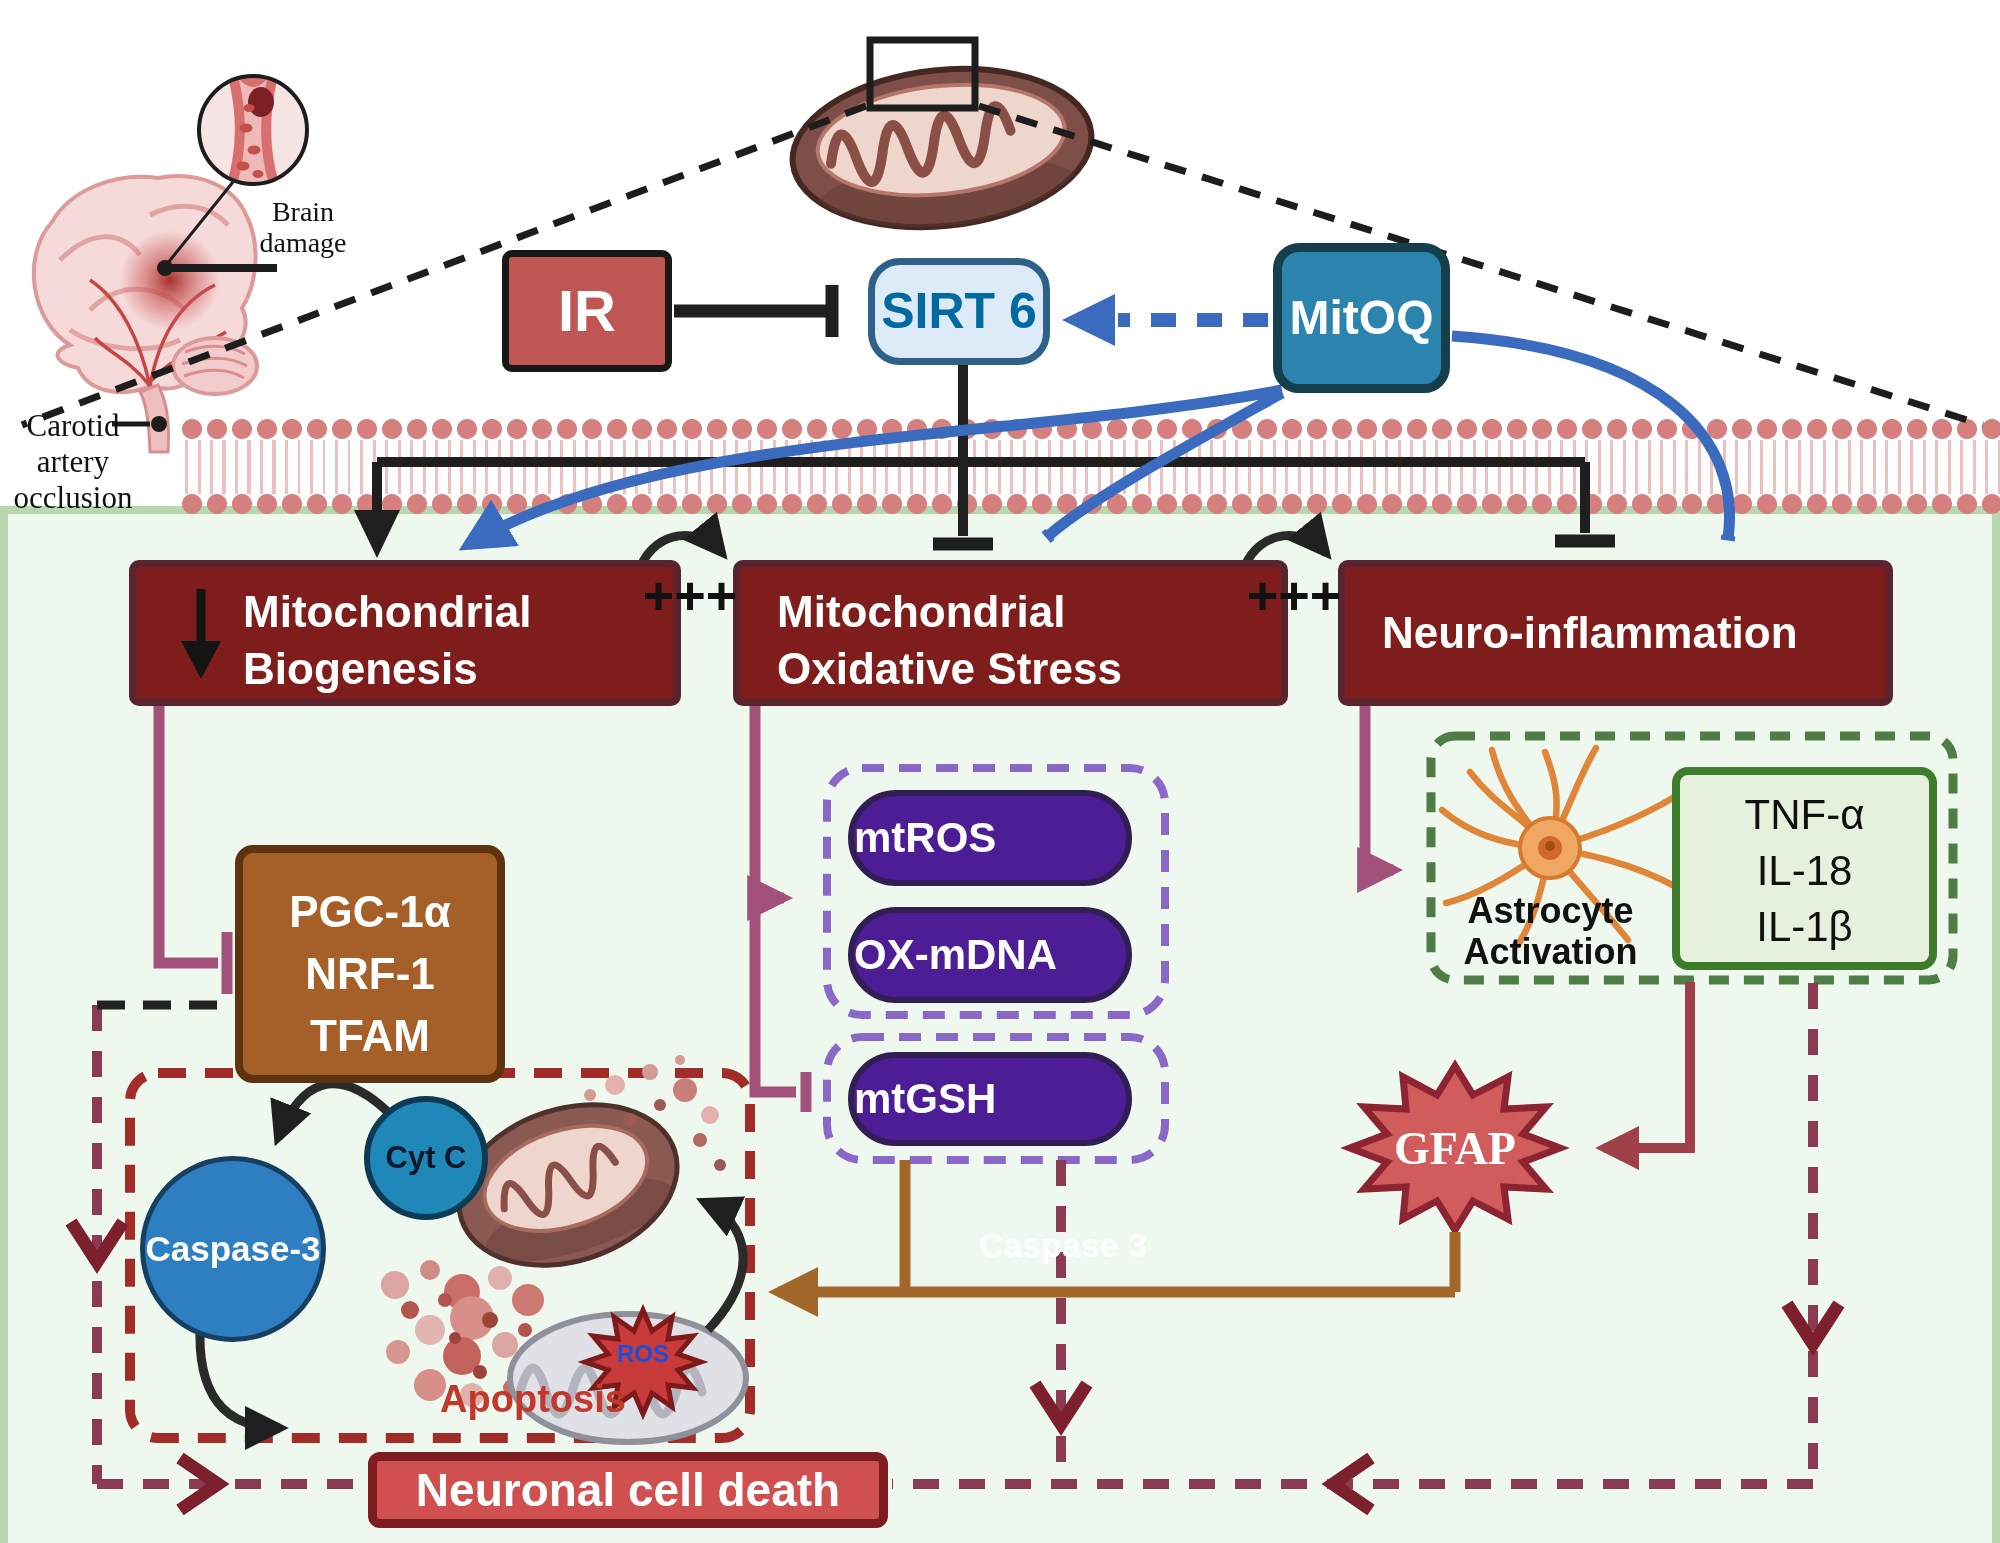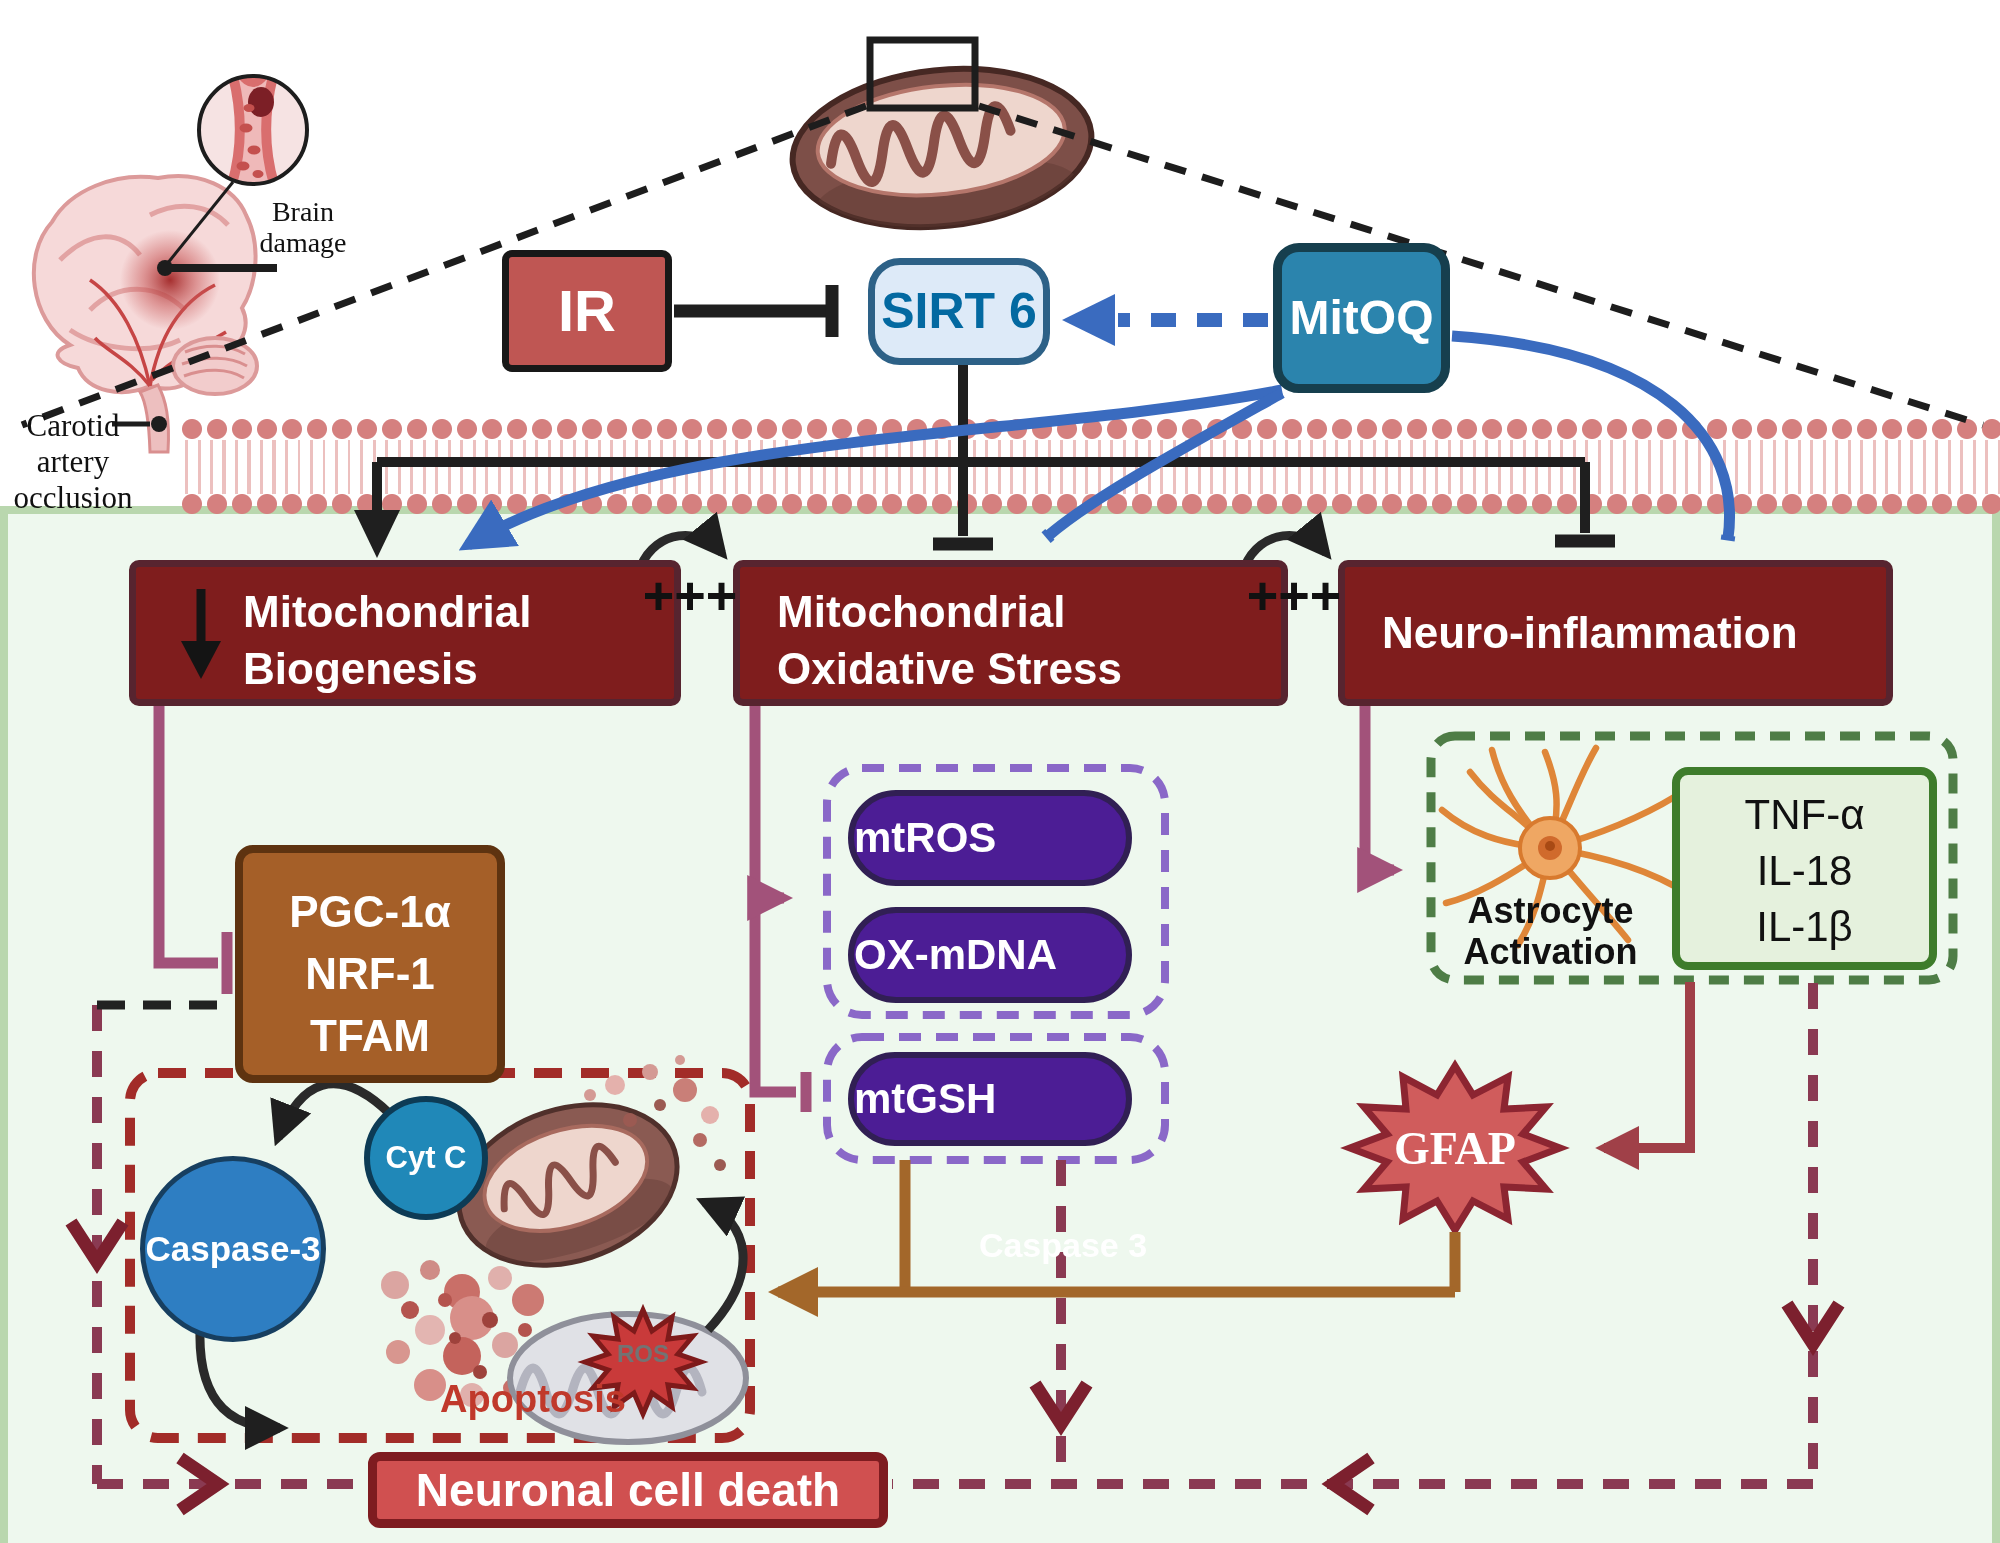--- a/index.html
+++ b/index.html
@@ -305,21 +305,21 @@
     <div>IL-1β</div>
   </div>
   <div class="abs" style="left:1438px;top:890px;width:225px;z-index:4;font-weight:bold;font-size:36px;line-height:41px;text-align:center;color:#111;">
     <div>Astrocyte</div>
     <div>Activation</div>
   </div>
 
   <div class="abs serif" style="left:1375px;top:1122px;width:160px;z-index:4;font-weight:bold;font-size:46px;color:#fff;text-align:center;">GFAP</div>
 
   <div class="abs" style="left:140px;top:1156px;width:176px;height:176px;z-index:4;background:#2e7ec2;border:5px solid #173f60;border-radius:50%;color:#fff;font-weight:bold;font-size:35px;line-height:176px;text-align:center;">Caspase-3</div>
-  <div class="abs" style="left:364px;top:1096px;width:112px;height:112px;z-index:4;background:#2088b8;border:6px solid #0d3b55;border-radius:50%;color:#ffffff;font-weight:bold;font-size:31px;line-height:112px;text-align:center;">Cyt C</div>
-  <div class="abs" style="left:585px;top:1340px;width:116px;z-index:4;color:#737373;font-weight:bold;font-size:24px;text-align:center;">ROS</div>
+  <div class="abs" style="left:364px;top:1096px;width:112px;height:112px;z-index:4;background:#2088b8;border:6px solid #0d3b55;border-radius:50%;color:#0f172a;font-weight:bold;font-size:31px;line-height:112px;text-align:center;">Cyt C</div>
+  <div class="abs" style="left:585px;top:1340px;width:116px;z-index:4;color:#1d4ed8;font-weight:bold;font-size:24px;text-align:center;">ROS</div>
   <div class="abs" style="left:428px;top:1378px;width:210px;z-index:4;color:#c0392b;font-weight:bold;font-size:38px;text-align:center;">Apoptosis</div>
 
   <div class="abs" style="left:968px;top:1226px;width:190px;z-index:4;color:#fff;font-weight:bold;font-size:34px;text-align:center;">Caspase 3</div>
 
   <div class="abs" style="left:368px;top:1452px;width:502px;height:58px;z-index:4;background:#d05050;border:9px solid #7e1c20;border-radius:12px;color:#fff;font-weight:bold;font-size:46px;line-height:58px;text-align:center;">Neuronal cell death</div>
 
 </div>
 
 </body></html>

